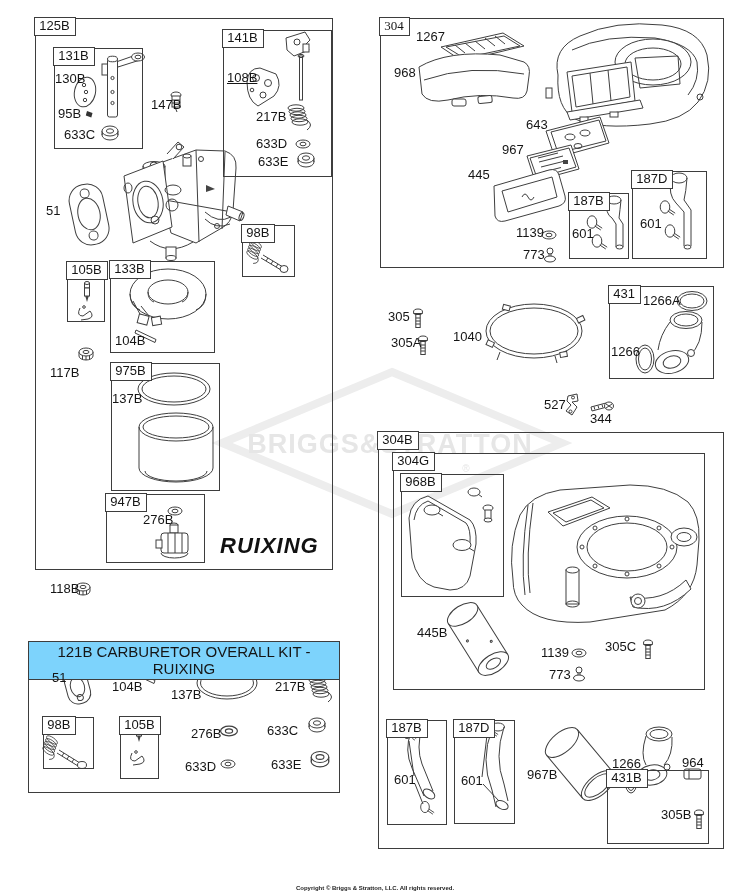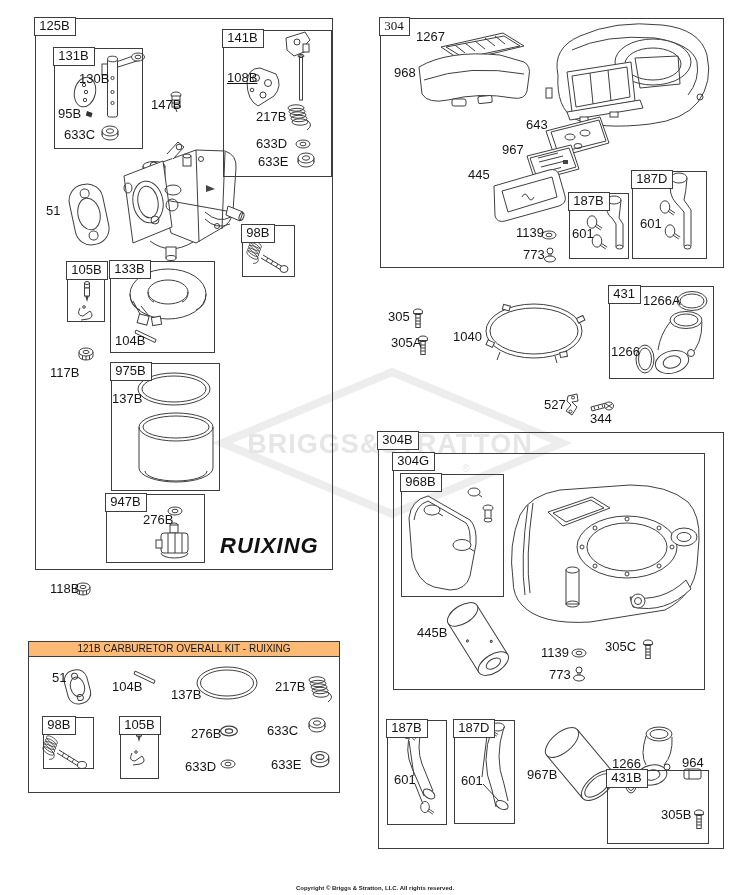--- a/index.html
+++ b/index.html
@@ -3,21 +3,21 @@
 <meta charset="utf-8">
 <style>
   html,body{margin:0;padding:0;}
   body{width:750px;height:895px;position:relative;background:#fff;
        font-family:"Liberation Sans",sans-serif;overflow:hidden;}
   .lbl{position:absolute;font-size:13px;color:#151515;white-space:nowrap;z-index:4;line-height:14px;}
   .box{position:absolute;border:1.7px solid #3d3d3d;z-index:3;background:transparent;}
   .tag{position:absolute;top:-1.7px;left:-1.7px;border:1.7px solid #3d3d3d;background:#fff;
        padding:0 5px 1px 4px;font-size:13px;line-height:16px;color:#151515;white-space:nowrap;}
   .kit-head{position:absolute;top:0;left:0;width:100%;border-bottom:1.7px solid #3d3d3d;
-       text-align:center;font-size:10px;padding:1px 0 2px;color:#151515;background:#fdba74;}
+       text-align:center;font-size:15px;padding:1px 0 2px;color:#151515;background:#7dd3fc;}
   .brand{position:absolute;font-style:italic;font-weight:bold;font-size:22px;
        letter-spacing:1px;color:#111;z-index:4;}
   .copy{position:absolute;bottom:4px;left:0;width:100%;text-align:center;
        font-size:6px;font-weight:bold;color:#222;z-index:4;}
   svg.art{position:absolute;left:0;top:0;z-index:2;}
 </style>
 </head>
 <body>
 
 <svg class="art" width="750" height="895" viewBox="0 0 750 895" stroke="#3f3f3f" fill="none" stroke-width="1">
@@ -474,21 +474,21 @@
 <div class="box" style="left:387px;top:720px;width:58px;height:103px;">
   <div class="tag"><span>187B</span></div>
 </div>
 <div class="box" style="left:454px;top:720px;width:59px;height:102px;">
   <div class="tag"><span>187D</span></div>
 </div>
 <div class="box" style="left:607px;top:726px;width:100px;height:72px;margin-top:44px;">
   <div class="tag"><span>431B</span></div>
 </div>
 
-<div class="lbl" style="left:55px;top:72px;margin-left:24px;">130B</div>
+<div class="lbl" style="left:55px;top:72px;">130B</div>
 <div class="lbl" style="left:58px;top:107px;">95B</div>
 <div class="lbl" style="left:64px;top:128px;">633C</div>
 <div class="lbl" style="left:151px;top:98px;">147B</div>
 <div class="lbl" style="left:227px;top:71px;text-decoration:underline;">108B</div>
 <div class="lbl" style="left:256px;top:110px;">217B</div>
 <div class="lbl" style="left:256px;top:137px;">633D</div>
 <div class="lbl" style="left:258px;top:155px;">633E</div>
 <div class="lbl" style="left:46px;top:204px;">51</div>
 <div class="lbl" style="left:115px;top:334px;">104B</div>
 <div class="lbl" style="left:50px;top:350px;margin-top:16px;">117B</div>

